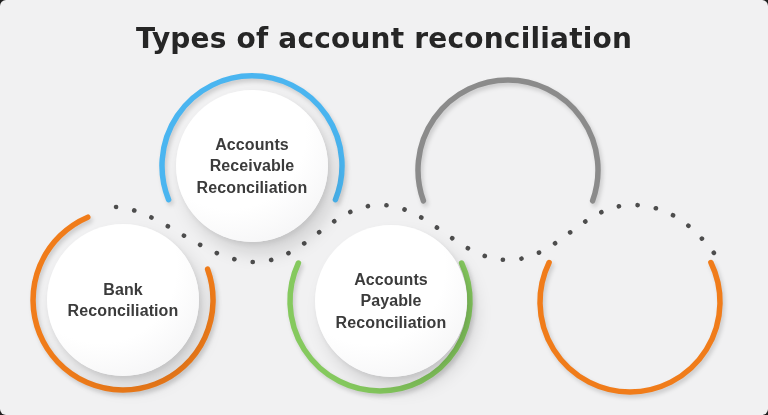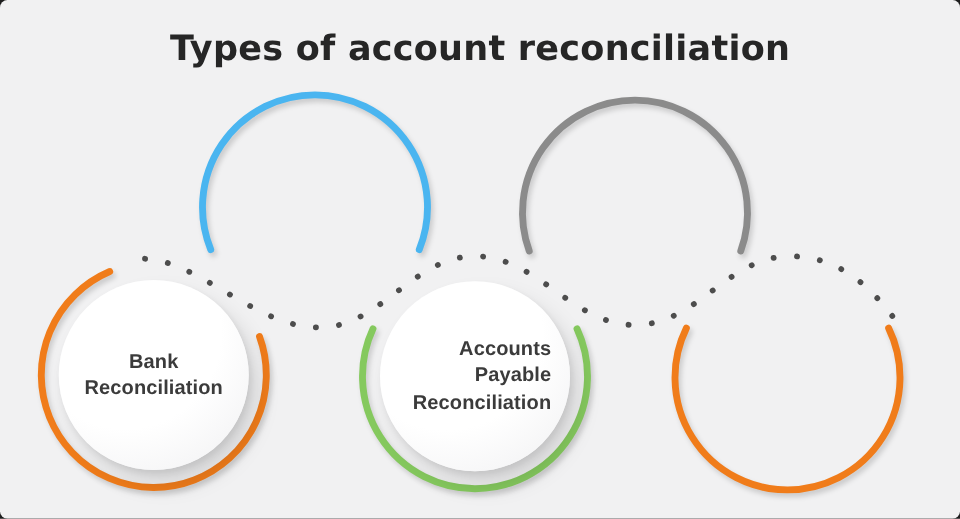--- a/index.html
+++ b/index.html
@@ -83,20 +83,23 @@
 
     <path class="arc" d="M 423.4 200.8 A 90 90 0 1 1 592.6 200.8" stroke="#8B8B8B"></path>
 
     <path class="arc" d="M 549.1 262.5 A 90 90 0 1 0 710.9 262.5" stroke="#F07C1A"></path>
   </svg>
 
   <div class="node" style="left:47px;top:224px;">
     <span class="node-label" style="max-width:130px;">Bank Reconciliation</span>
   </div>
 
+  <div class="node" style="left:176px;top:90px;">
+    <span class="node-label" style="max-width:122px;">Accounts Receivable Reconciliation</span>
+  </div>
 
-  <div class="node" style="left:304px;top:225px;text-align:right;">
+  <div class="node" style="left:315px;top:225px;">
     <span class="node-label" style="max-width:122px;">Accounts Payable Reconciliation</span>
   </div>
 
 
 
 </div>
 
 </body></html>

